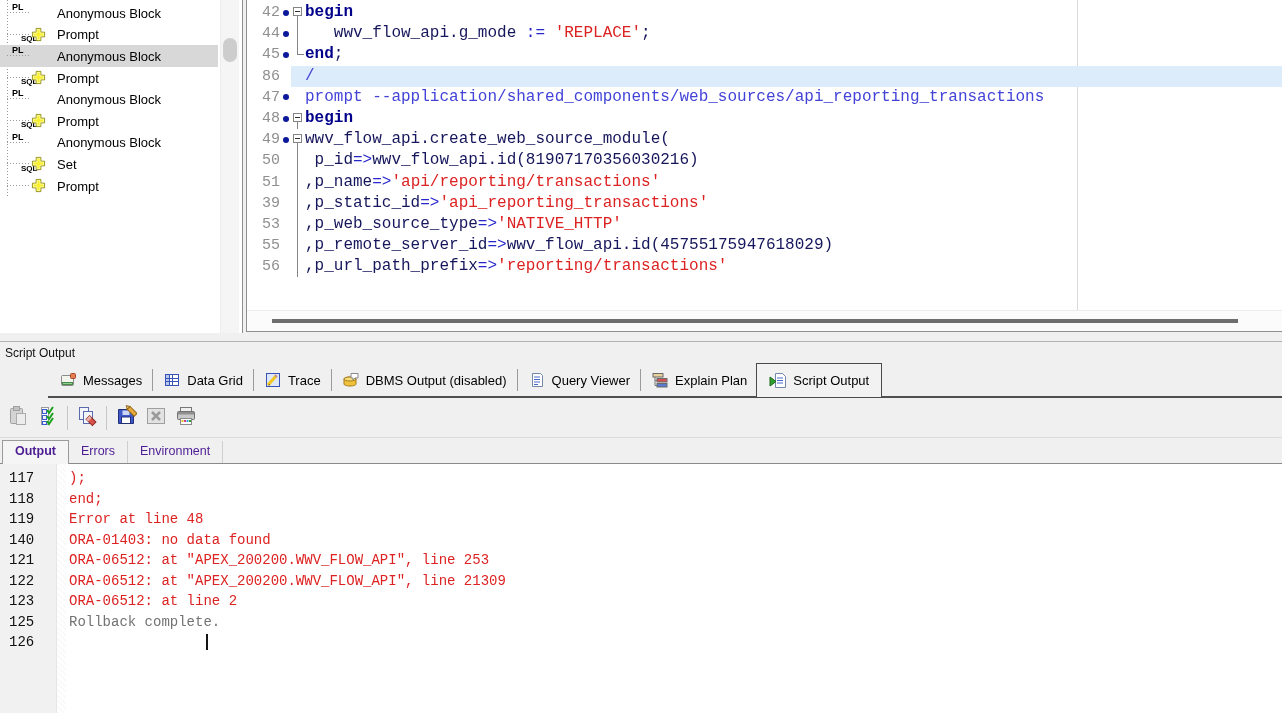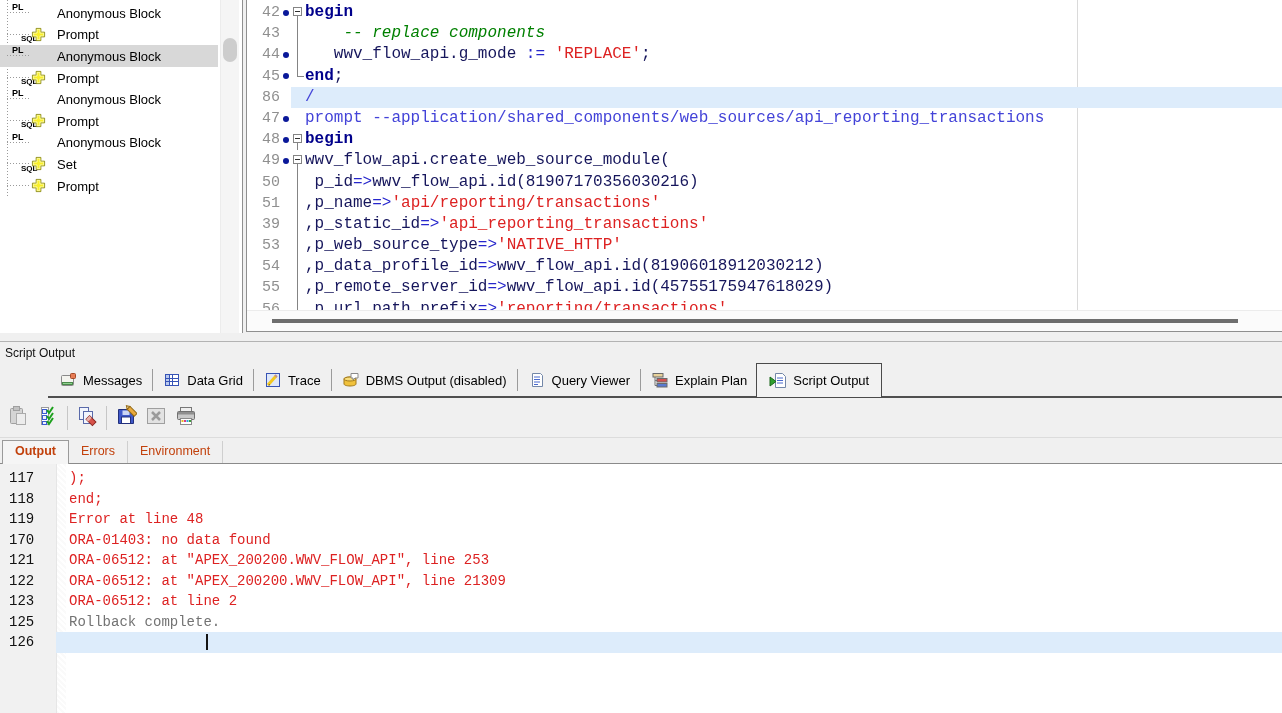--- a/index.html
+++ b/index.html
@@ -68,31 +68,31 @@
        position:relative;z-index:2;white-space:nowrap;}
   .tab.selected{border:1px solid #4a4a4a;background:#f2f2f2;height:33px;z-index:3;padding:0 12px;}
   .tab-ic{display:inline-flex;width:18px;height:17px;align-items:center;justify-content:center;}
   .tab-sep{width:1px;height:22px;background:#9b9b9b;margin:0 1px;z-index:2;}
   .toolbar-row{position:absolute;left:0;top:65px;width:100%;height:40px;background:#f0f0f0;
                border-bottom:1px solid #dcdcdc;box-sizing:border-box;display:flex;align-items:center;padding-left:3px;}
   .tool-btn{width:28px;height:28px;display:flex;align-items:center;justify-content:center;margin:0 1px;}
   .tool-sep{width:1px;height:24px;background:#c6c6c6;margin:0 4px;}
   .subtabs-row{position:absolute;left:0;top:105px;width:100%;height:25px;background:#f0f0f0;
                display:flex;align-items:flex-end;padding-left:2px;box-sizing:border-box;}
-  .subtab{padding:3px 12px 5px;font-size:12.5px;color:#c2410c;border-right:1px solid #cfcfcf;white-space:nowrap;}
+  .subtab{padding:3px 12px 5px;font-size:12.5px;color:#4c1d95;border-right:1px solid #cfcfcf;white-space:nowrap;}
   .subtab.selected{background:#f5f5f5;border:1px solid #9a9a9a;border-bottom:none;position:relative;z-index:2;
                    font-weight:bold;margin-bottom:-1px;padding:3px 12px 6px;}
   .output-area{position:absolute;left:0;top:130px;width:100%;height:250px;background:#fff;
                border-top:1px solid #8a8a8a;box-sizing:border-box;overflow:hidden;
                font-family:"Liberation Mono",monospace;}
   .out-gutter{position:absolute;left:0;top:0;width:56px;height:100%;background:#f1f1f1;border-right:1px solid #e6e6e6;}
   .out-strip{position:absolute;left:57px;top:0;width:9px;height:100%;
              background:repeating-linear-gradient(45deg,#fafafa 0 2px,#ffffff 2px 4px);}
   .out-rows{position:absolute;left:0;top:4px;width:100%;}
-  .out-row{display:flex;height:20.5px;position:relative;}
+  .out-row{display:flex;height:20.5px;position:relative;align-items:center;}
   .out-ln{width:56px;flex:none;padding-left:9px;box-sizing:border-box;font-size:14px;line-height:20.5px;color:#111;}
   .out-text{flex:1;padding-left:13px;font-size:14px;line-height:20.5px;white-space:pre;}
   .out-row.hl .out-text{background:#ddecfb;}
   .out-err{color:#dd2222;}
   .out-norm{color:#737373;}
   .caret{position:absolute;left:206px;top:2px;width:2px;height:16px;background:#151515;}
 </style>
 </head>
 <body>
 
@@ -174,26 +174,20 @@
       <div class="ed-rows">
           <div class="ed-row">
             <span class="ed-ln">42</span>
             <span class="ed-dot on"></span>
             <span class="ed-fold f-open">
               <i class="m"></i>
             </span>
             <span class="ed-code"><span class="sg-kw">begin</span></span>
           </div>
           <div class="ed-row">
-            <span class="ed-ln">43</span>
-            <span class="ed-dot"></span>
-            <span class="ed-fold f-line"></span>
-            <span class="ed-code"><span class="sg-id">    </span><span class="sg-cmt">-- replace components</span></span>
-          </div>
-          <div class="ed-row">
             <span class="ed-ln">44</span>
             <span class="ed-dot on"></span>
             <span class="ed-fold f-line"></span>
             <span class="ed-code"><span class="sg-id">   wwv_flow_api.g_mode </span><span class="sg-op">:=</span><span class="sg-id"> </span><span class="sg-str">'REPLACE'</span><span class="sg-id">;</span></span>
           </div>
           <div class="ed-row">
             <span class="ed-ln">45</span>
             <span class="ed-dot on"></span>
             <span class="ed-fold f-end"></span>
             <span class="ed-code"><span class="sg-kw">end</span><span class="sg-id">;</span></span>
@@ -242,26 +236,20 @@
             <span class="ed-ln">39</span>
             <span class="ed-dot"></span>
             <span class="ed-fold f-line"></span>
             <span class="ed-code"><span class="sg-id">,p_static_id</span><span class="sg-op">=&gt;</span><span class="sg-str">'api_reporting_transactions'</span></span>
           </div>
           <div class="ed-row">
             <span class="ed-ln">53</span>
             <span class="ed-dot"></span>
             <span class="ed-fold f-line"></span>
             <span class="ed-code"><span class="sg-id">,p_web_source_type</span><span class="sg-op">=&gt;</span><span class="sg-str">'NATIVE_HTTP'</span></span>
-          </div>
-          <div class="ed-row">
-            <span class="ed-ln">54</span>
-            <span class="ed-dot"></span>
-            <span class="ed-fold f-line"></span>
-            <span class="ed-code"><span class="sg-id">,p_data_profile_id</span><span class="sg-op">=&gt;</span><span class="sg-id">wwv_flow_api.id(81906018912030212)</span></span>
           </div>
           <div class="ed-row">
             <span class="ed-ln">55</span>
             <span class="ed-dot"></span>
             <span class="ed-fold f-line"></span>
             <span class="ed-code"><span class="sg-id">,p_remote_server_id</span><span class="sg-op">=&gt;</span><span class="sg-id">wwv_flow_api.id(45755175947618029)</span></span>
           </div>
           <div class="ed-row">
             <span class="ed-ln">56</span>
             <span class="ed-dot"></span>
@@ -432,21 +420,21 @@
         </div>
         <div class="out-row">
           <span class="out-ln">118</span>
           <span class="out-text out-err">end;</span>
         </div>
         <div class="out-row">
           <span class="out-ln">119</span>
           <span class="out-text out-err">Error at line 48</span>
         </div>
         <div class="out-row">
-          <span class="out-ln">170</span>
+          <span class="out-ln">140</span>
           <span class="out-text out-err">ORA-01403: no data found</span>
         </div>
         <div class="out-row">
           <span class="out-ln">121</span>
           <span class="out-text out-err">ORA-06512: at "APEX_200200.WWV_FLOW_API", line 253</span>
         </div>
         <div class="out-row">
           <span class="out-ln">122</span>
           <span class="out-text out-err">ORA-06512: at "APEX_200200.WWV_FLOW_API", line 21309</span>
         </div>

